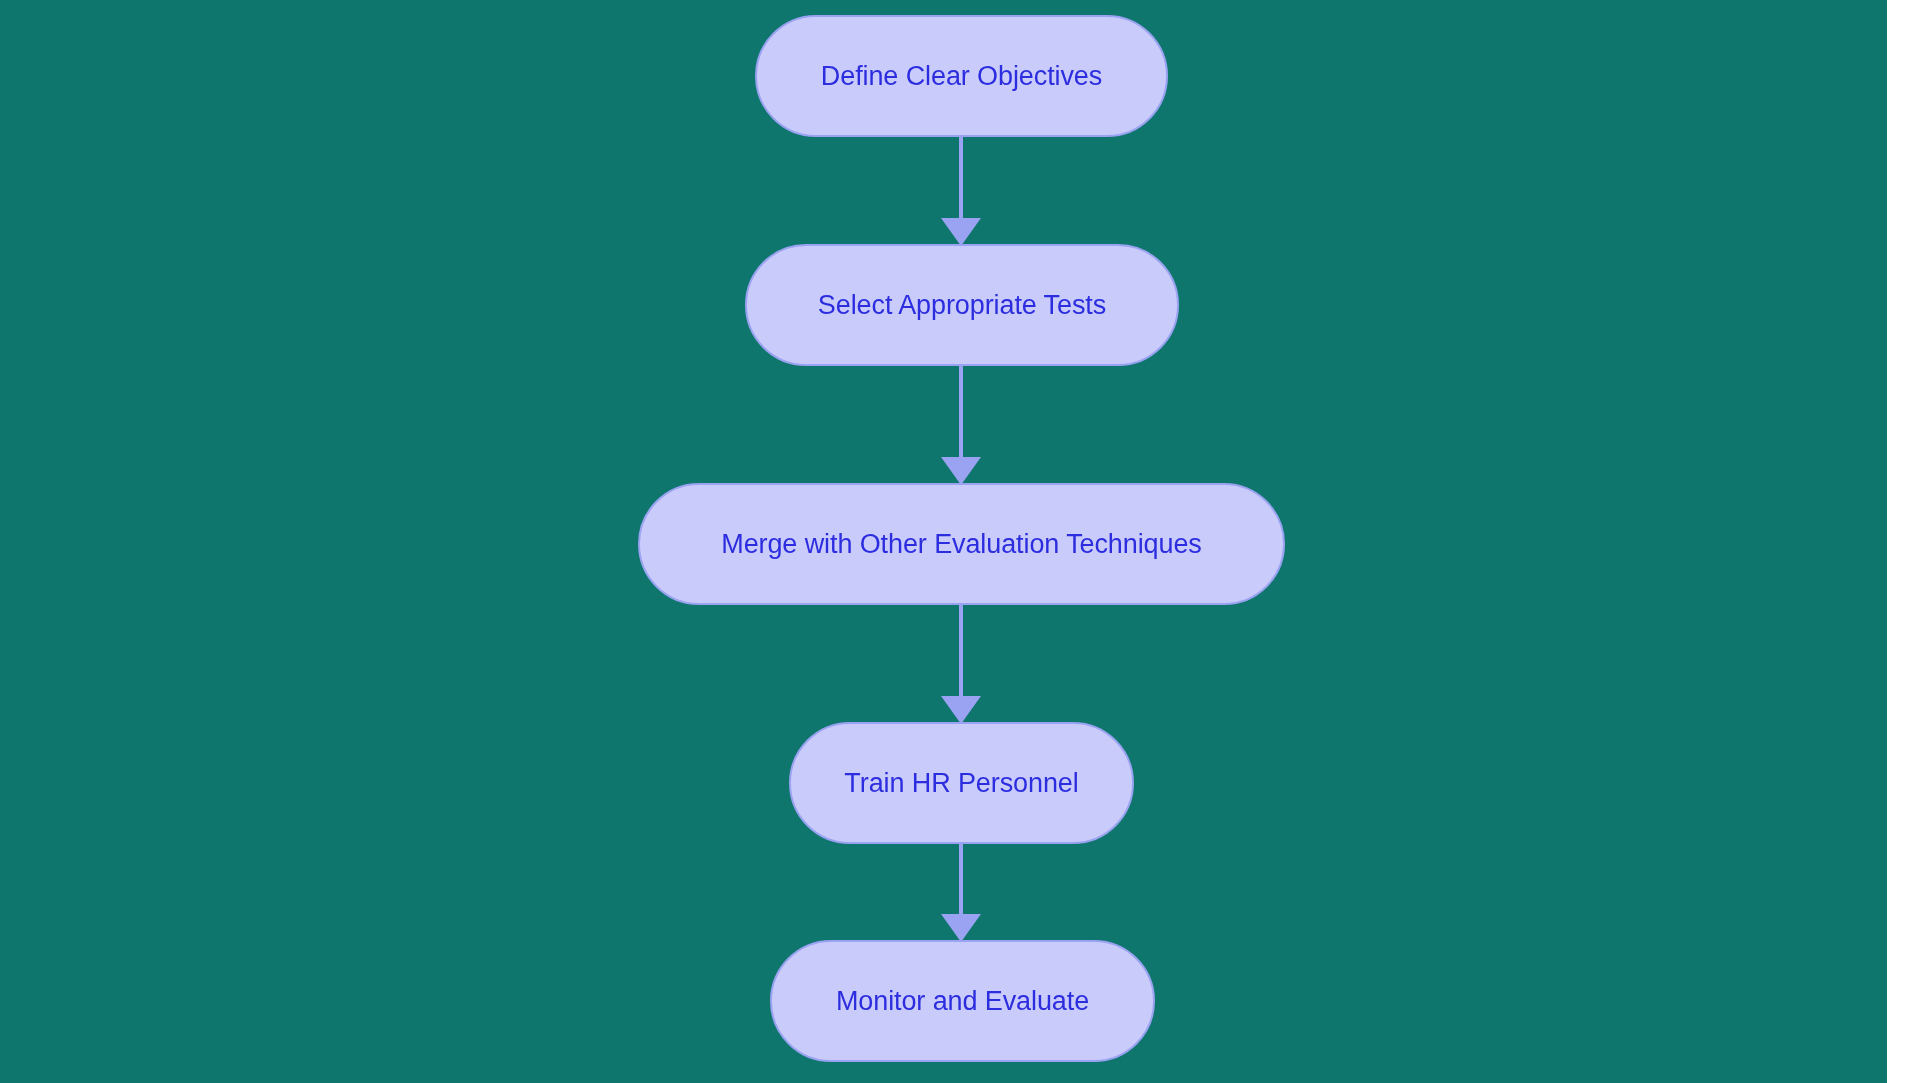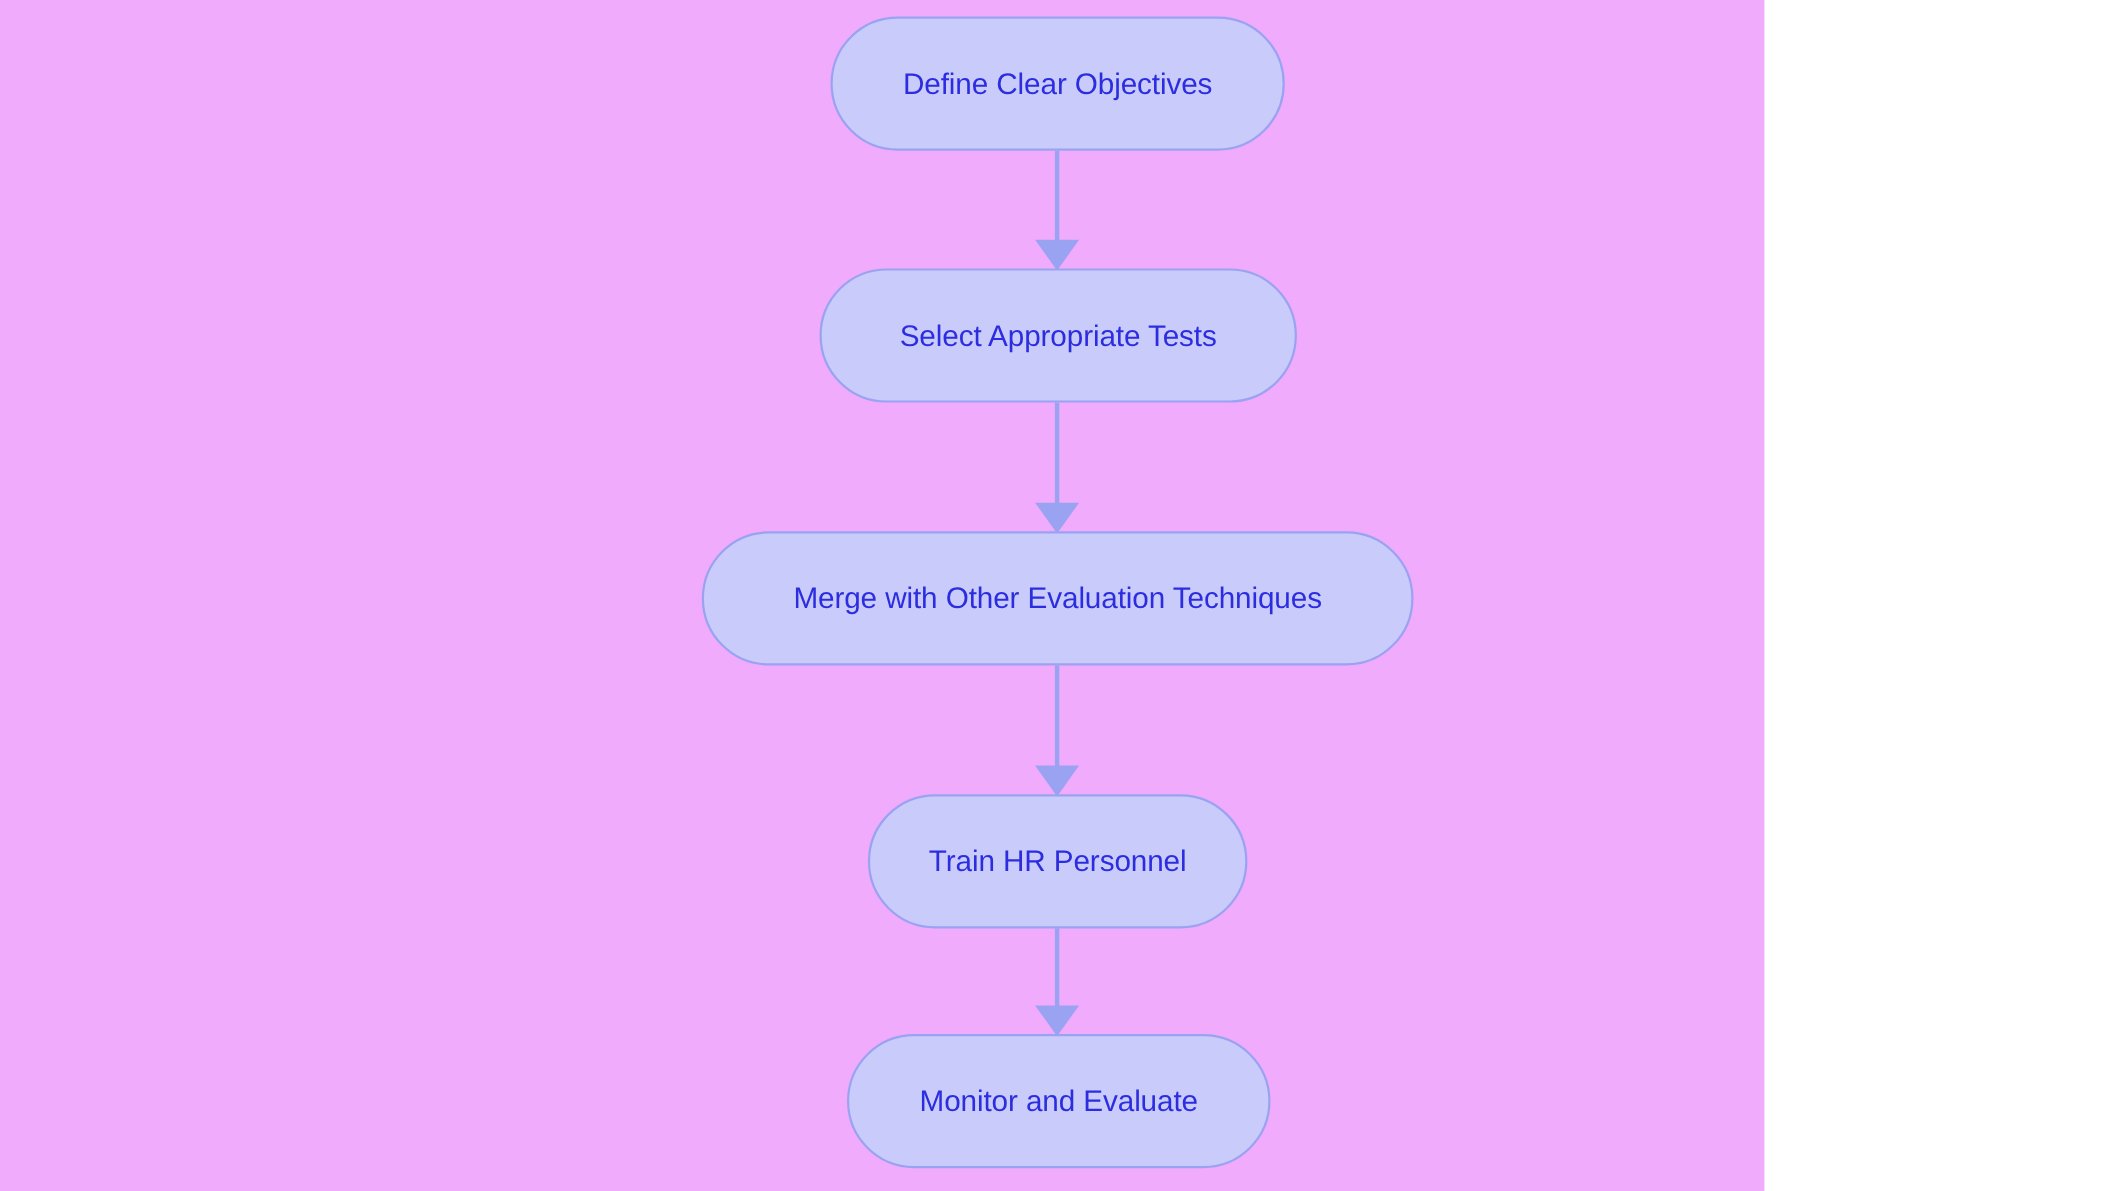--- a/index.html
+++ b/index.html
@@ -6,23 +6,23 @@
   html, body {
     margin: 0;
     padding: 0;
     background: #ffffff;
   }
   body {
     font-family: "Liberation Sans", "DejaVu Sans", sans-serif;
   }
   #canvas {
     position: relative;
-    width: 1604px;
+    width: 1887px;
     height: 1083px;
-    background: #f0abfc;
+    background: #0f766e;
     overflow: hidden;
   }
   #flow-svg {
     position: absolute;
     left: 0;
     top: 0;
     width: 1920px;
     height: 1083px;
     display: block;
   }

